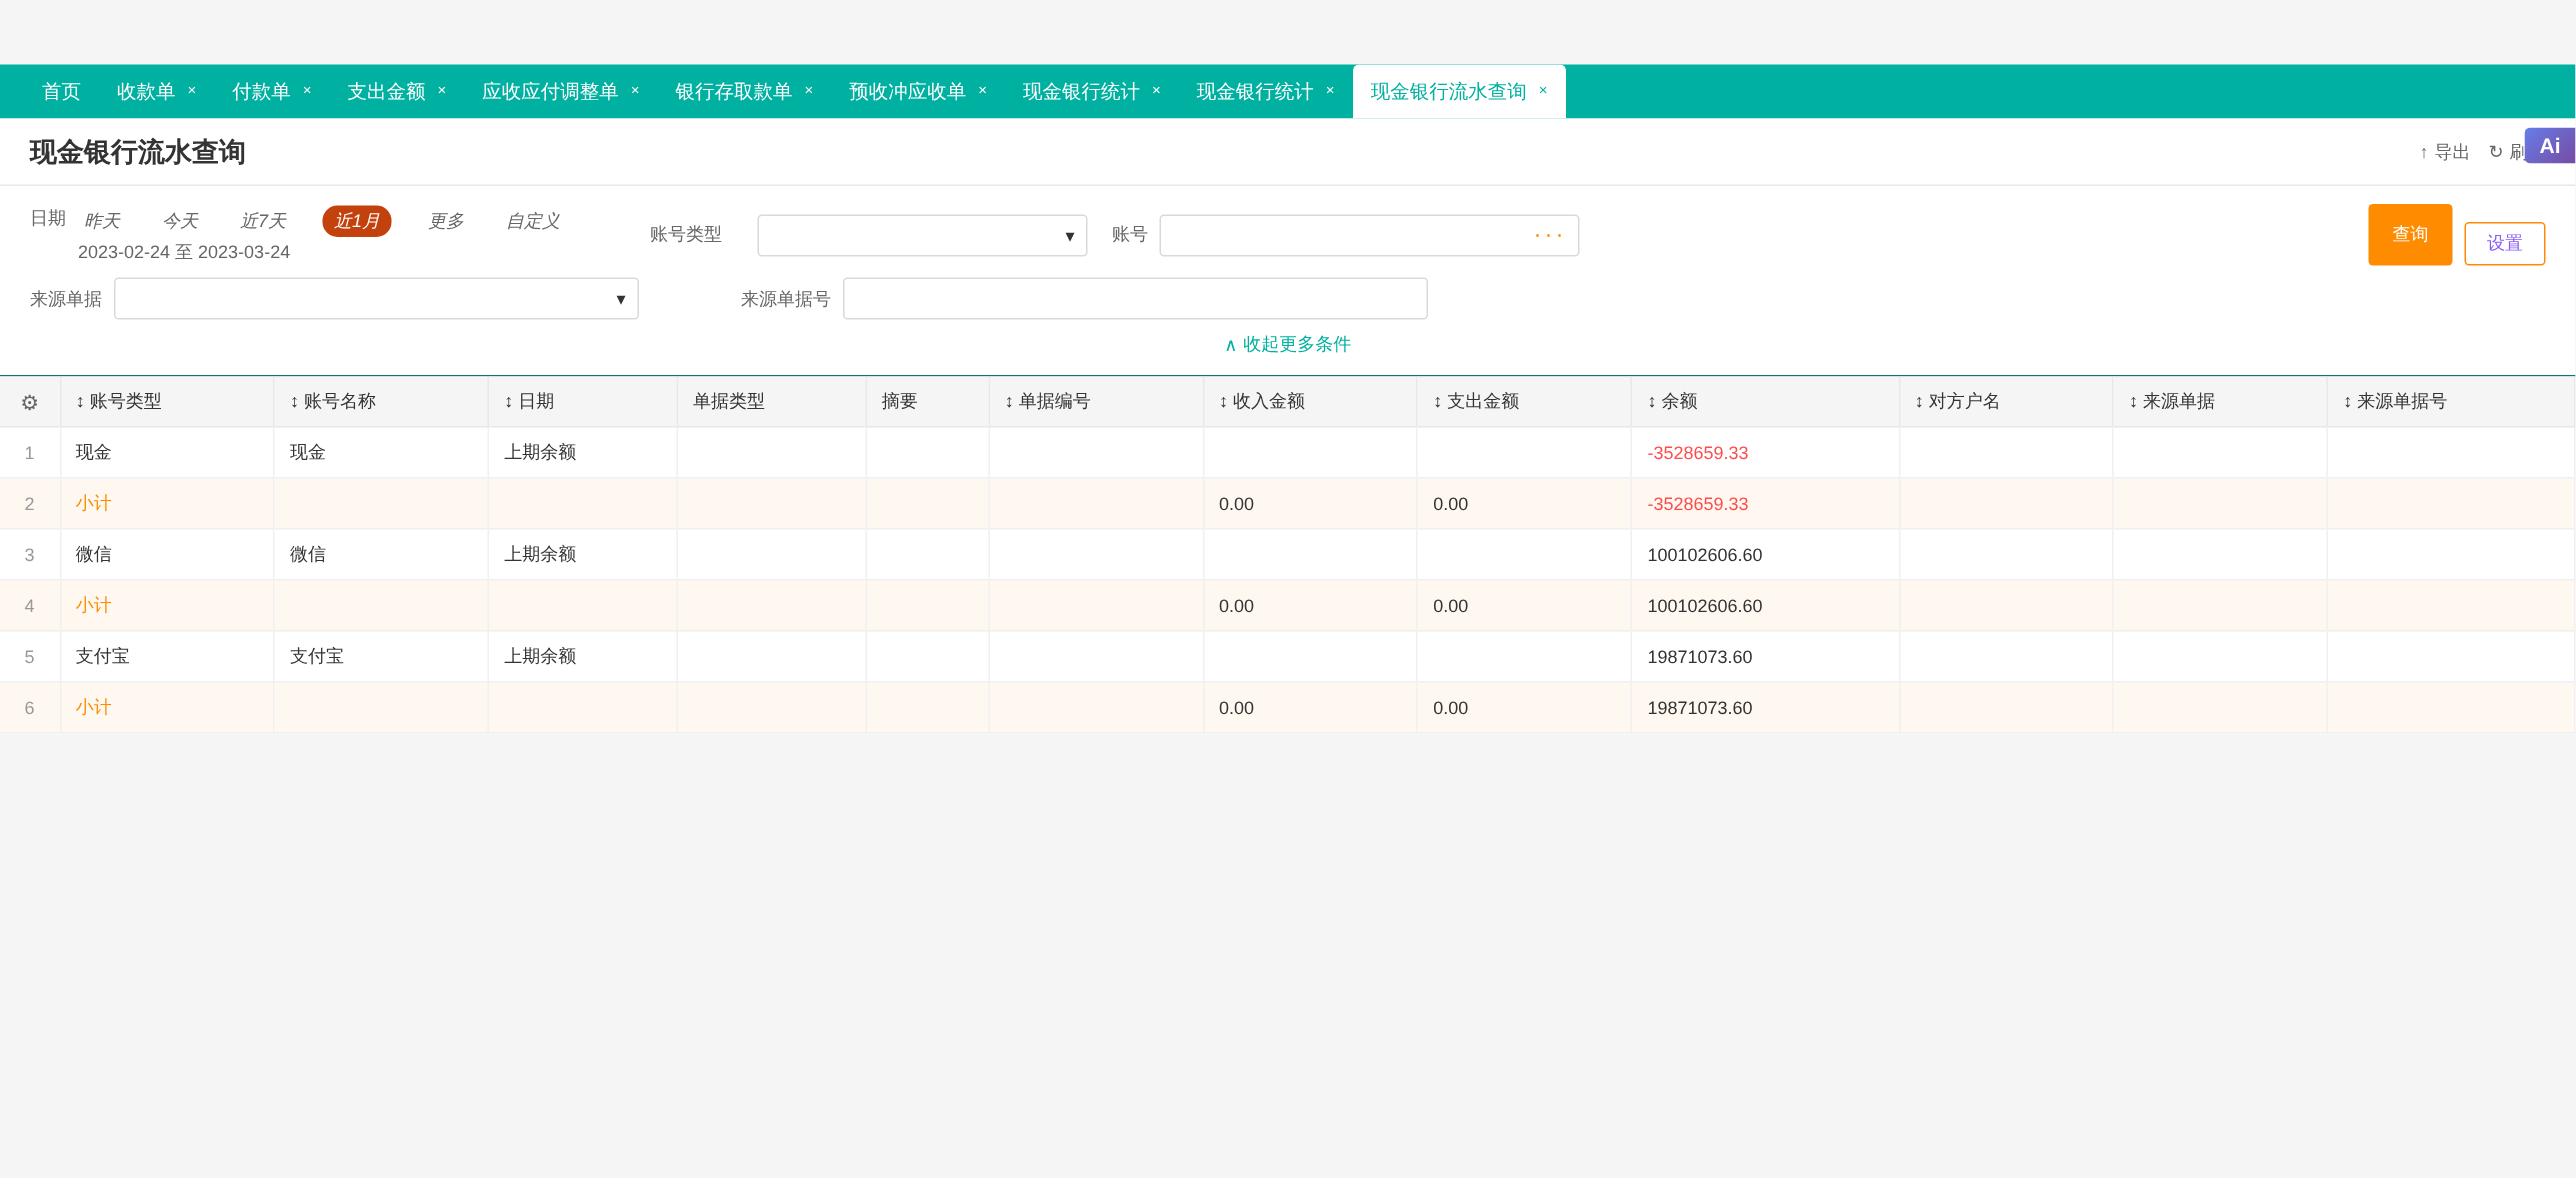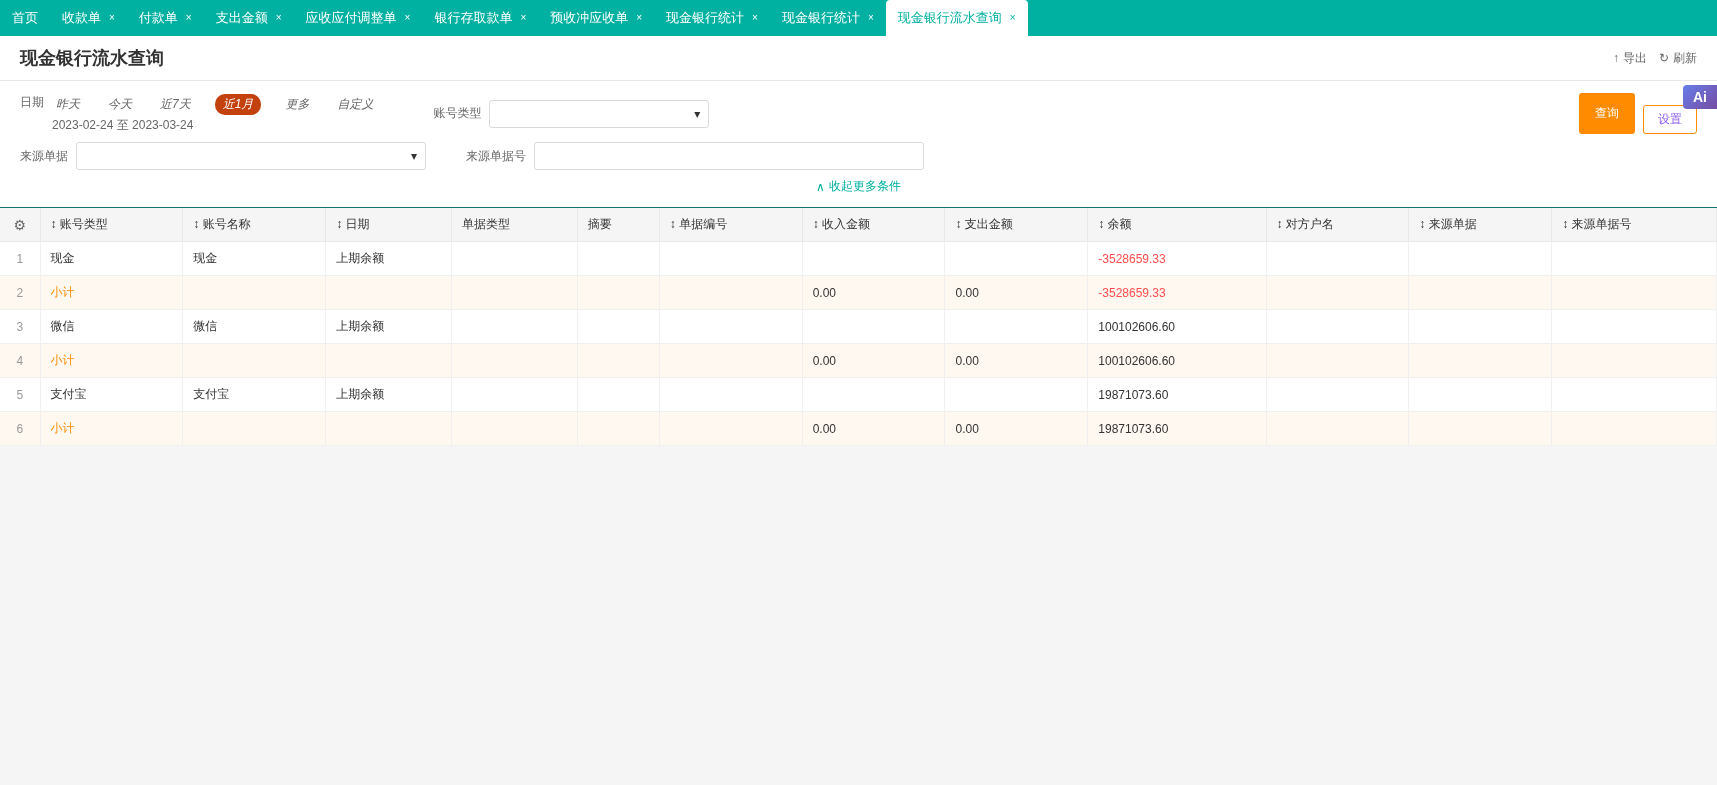--- a/index.html
+++ b/index.html
@@ -4,22 +4,23 @@
   <style>
     * { box-sizing: border-box; margin: 0; padding: 0; }
     body { font-family: 'Microsoft YaHei', Arial, sans-serif; font-size: 12px; background: #f5f5f5; color: #333; }
 
     
     .top-nav {
       background: #00b0a0;
       display: flex;
       align-items: flex-end;
       height: 36px;
-      padding: 0 0;
+      padding: 0 16px;
       overflow: hidden;
+      margin-top: 43px;
     }
     .nav-item {
       color: #fff;
       padding: 0 12px;
       height: 36px;
       line-height: 36px;
       cursor: pointer;
       white-space: nowrap;
       font-size: 13px;
       display: flex;
@@ -272,44 +273,51 @@
           <span class="date-btn">今天</span>
           <span class="date-btn">近7天</span>
           <span class="date-btn active">近1月</span>
           <span class="date-btn">更多</span>
           <span class="date-btn">自定义</span>
         </div>
         <span class="date-range">2023-02-24 至 2023-03-24</span>
       </div>
     </div>
 
-    <div style="display:flex; align-items:center; gap:8px; margin-left:40px;">
+    <div style="display:flex; align-items:center; gap:24px; margin-left:40px;">
       <span class="filter-label">账号类型</span>
       <div class="filter-select" style="width:220px;">
         <span></span>
         <span>▾</span>
       </div>
     </div>
 
+    <div style="display:flex; align-items:center; gap:8px;">
+      <span class="filter-label">账号</span>
+      <div style="display:flex; align-items:center; gap:4px; border:1px solid #d9d9d9; border-radius:3px; padding:0 8px; height:28px; background:#fff; width:280px;">
+        <input style="border: none; outline: none; font-size: 12px; flex: 1 1 0%; background: transparent;">
+        <span class="dots-btn">···</span>
+      </div>
+    </div>
 
     <div style="display:flex; gap:8px; margin-left:auto;">
       <button class="btn-query">查询</button>
       <button class="btn-settings">设置</button>
     </div>
   </div>
 
   <div class="filter-row">
     <div style="display:flex; align-items:center; gap:8px;">
       <span class="filter-label">来源单据</span>
       <div class="filter-select" style="width:350px;">
         <span></span>
         <span>▾</span>
       </div>
     </div>
-    <div style="display:flex; align-items:center; gap:8px; margin-left:24px;">
+    <div style="display:flex; align-items:center; gap:8px; margin-left:52px;">
       <span class="filter-label">来源单据号</span>
       <div style="border:1px solid #d9d9d9; border-radius:3px; height:28px; width:390px; background:#fff; padding:0 8px; display:flex; align-items:center;">
         <input style="border: none; outline: none; font-size: 12px; width: 100%; background: transparent;">
       </div>
     </div>
   </div>
 
   <div class="collapse-bar">
     <span>∧</span>
     <span>收起更多条件</span>

